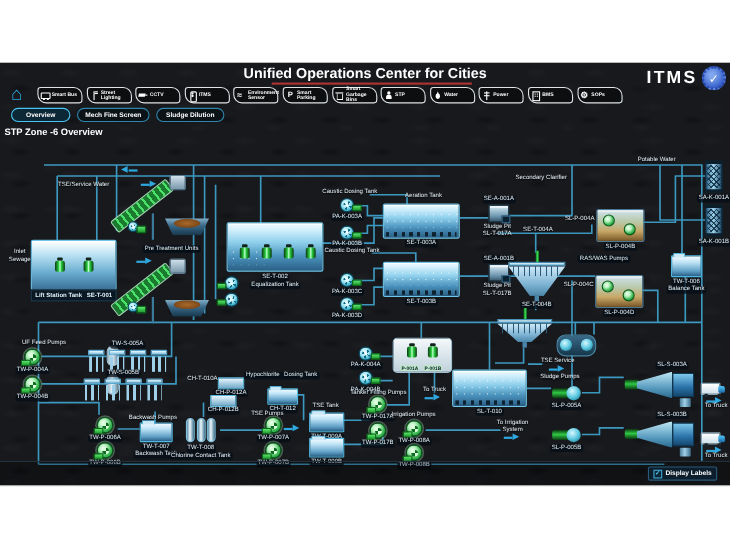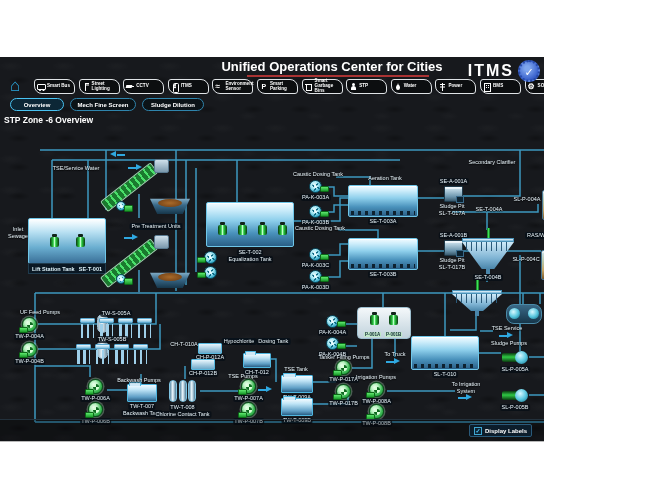--- a/index.html
+++ b/index.html
@@ -1,16 +1,16 @@
 <!DOCTYPE html>
 <html><head>
 <meta charset="utf-8">
 <style>
 html,body{margin:0;padding:0;background:#fff}
-.ui{position:relative;width:544px;height:498px;background:#fff;font-family:"Liberation Sans",sans-serif;overflow:hidden}
+.ui{position:relative;width:664px;height:498px;background:#fff;font-family:"Liberation Sans",sans-serif;overflow:hidden}
 .panel{position:absolute;left:0;top:57px;width:664px;height:384px;background:#17191d;
  background-image:radial-gradient(ellipse 18px 7px at 20% 30%,rgba(255,255,255,.025),transparent 70%),
  radial-gradient(ellipse 14px 6px at 70% 60%,rgba(255,255,255,.02),transparent 70%),
  radial-gradient(ellipse 16px 6px at 40% 80%,rgba(0,0,0,.28),transparent 70%);
  background-size:53px 31px,67px 37px,47px 29px}
 .apptitle{position:absolute;left:0;top:59px;width:664px;text-align:center;color:#fff;font-size:13px;font-weight:bold}
 .redline{position:absolute;left:247px;top:75px;width:182px;height:2px;background:#a33}
 .home{position:absolute;left:10px;top:77px;color:#2aa9e0;font-size:17px;line-height:17px;font-weight:bold;cursor:pointer}
 .tab{position:absolute;top:79px;height:15px;border:1px solid #dfe3e6;border-radius:3px 8px;background:#0c0e10;color:#fff;
  display:flex;align-items:center;gap:2px;padding:0 2px;font-size:4.6px;font-weight:bold;line-height:1.05;box-sizing:border-box;cursor:pointer}

